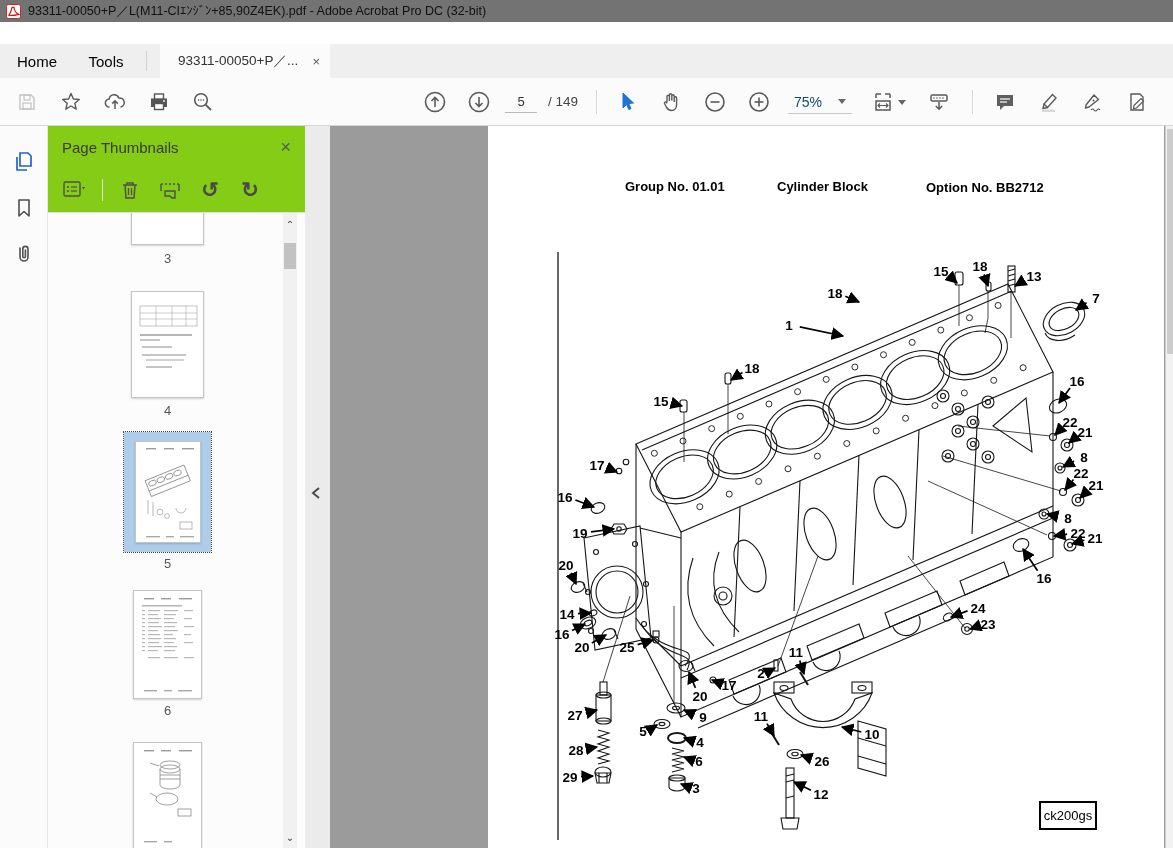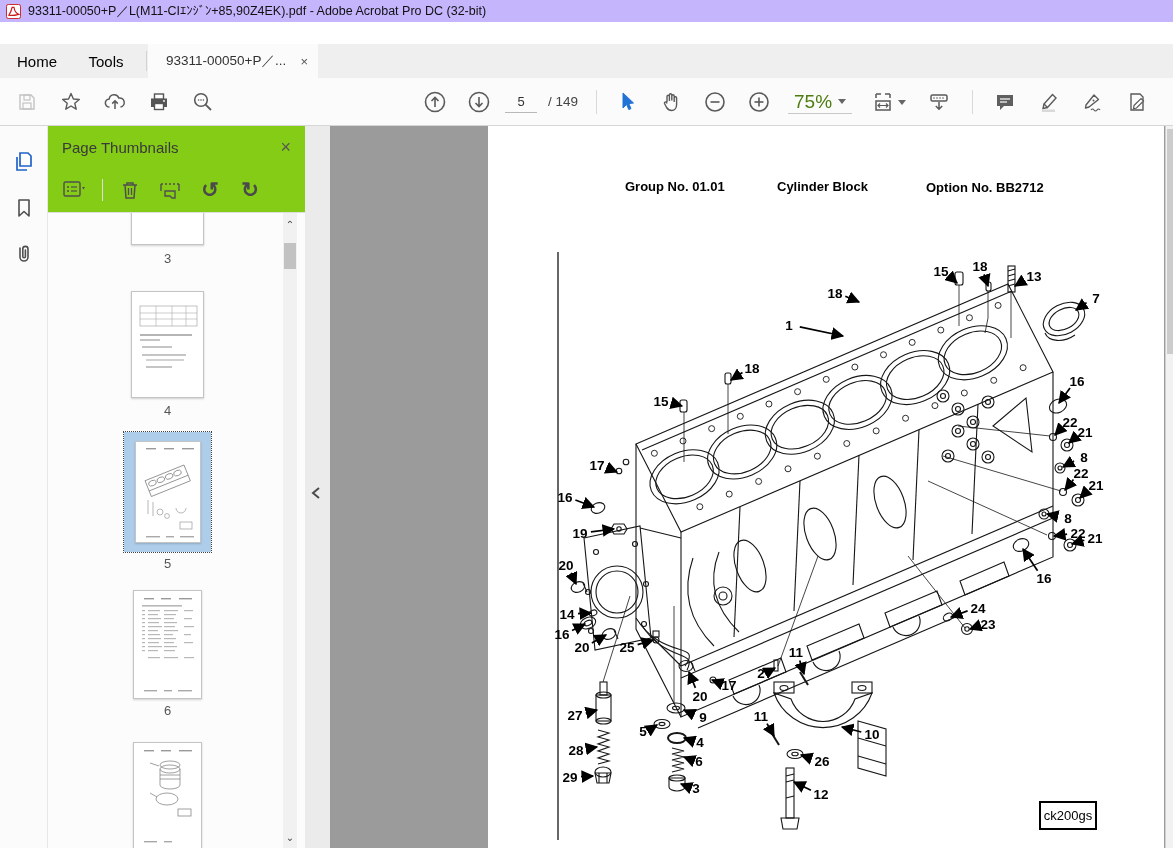--- a/index.html
+++ b/index.html
@@ -1,53 +1,53 @@
 <!DOCTYPE html>
 <html><head>
 <meta charset="utf-8">
 <style>
   * { margin:0; padding:0; box-sizing:border-box; }
   html,body { width:1173px; height:848px; overflow:hidden; background:#fff;
               font-family:"Liberation Sans", sans-serif; }
   .app { position:relative; width:1173px; height:848px; background:#fff; overflow:hidden; }
 
   
-  .titlebar { position:absolute; left:0; top:0; width:100%; height:22px; background:#c4b5fd;
+  .titlebar { position:absolute; left:0; top:0; width:100%; height:22px; background:#737373;
               display:flex; align-items:center; padding-left:6px; }
   .titlebar .appicon { width:15px; height:15px; margin-right:7px; flex:0 0 auto; }
   .titlebar .title { font-size:12.5px; color:#111; white-space:nowrap; }
 
   
   .menubar { position:absolute; left:0; top:22px; width:100%; height:22px; background:#fdfdfd;
              display:flex; align-items:center; padding-left:16px; gap:24px; }
   .menubar .menu-item { font-size:13px; color:#1c1c1c; cursor:default; }
 
   
   .tabbar { position:absolute; left:0; top:44px; width:100%; height:34px; background:#efefef; }
   .tab { position:absolute; top:0; height:34px; display:flex; align-items:center; justify-content:center;
          font-size:15px; color:#000000; }
   .tab-home { left:8px; width:58px; }
   .tab-tools { left:76px; width:60px; }
   .tab-sep { position:absolute; top:7px; height:20px; width:1px; background:#d2d2d2; }
-  .tab-doc { position:absolute; left:148px; top:0; width:170px; height:34px; background:#fbfbfb;
+  .tab-doc { position:absolute; left:160px; top:0; width:170px; height:34px; background:#fbfbfb;
              display:flex; align-items:center; padding:0 10px 0 18px; }
   .tab-doc .doc-label { font-size:13.5px; color:#333; white-space:nowrap; overflow:hidden; flex:1; }
   .tab-doc .doc-close { font-size:13px; color:#555; margin-left:6px; }
 
   
   .toolbar { position:absolute; left:0; top:78px; width:100%; height:48px; background:#fbfbfb;
              border-bottom:1px solid #d6d6d6; }
   .tbtn { position:absolute; top:9px; width:30px; height:30px; display:flex; align-items:center; justify-content:center; }
   .tb-sep { position:absolute; top:12px; width:1px; height:24px; background:#d9d9d9; }
   .pg-input { position:absolute; left:505px; top:12px; width:32px; height:23px; border:none;
               border-bottom:1px solid #b9b9b9; font-size:13px; text-align:center; color:#333; background:transparent; }
   .pg-total { position:absolute; left:548px; top:16px; font-size:13.5px; color:#444; }
   .zoom-box { position:absolute; left:788px; top:12px; width:64px; height:24px; border-bottom:1px solid #c9c9c9;
               display:flex; align-items:center; padding:0 6px; }
-  .zoom-box .zval { font-size:19px; color:#4d7c0f; flex:1; }
+  .zoom-box .zval { font-size:14px; color:#0c4a6e; flex:1; }
   .caret { width:0; height:0; border-left:4px solid transparent; border-right:4px solid transparent;
            border-top:5px solid #666; }
 
   
   .rail { position:absolute; left:0; top:126px; width:48px; bottom:0; background:#fbfbfb; border-right:1px solid #e7e7e7; }
   .rail .ricon { position:absolute; left:10px; width:28px; height:28px; display:flex; align-items:center; justify-content:center; }
 
   
   .panel { position:absolute; left:48px; top:126px; width:257px; bottom:0; background:#84cc16; }
   .panel-header { position:absolute; left:0; top:0; width:100%; height:42px; display:flex; align-items:center;

